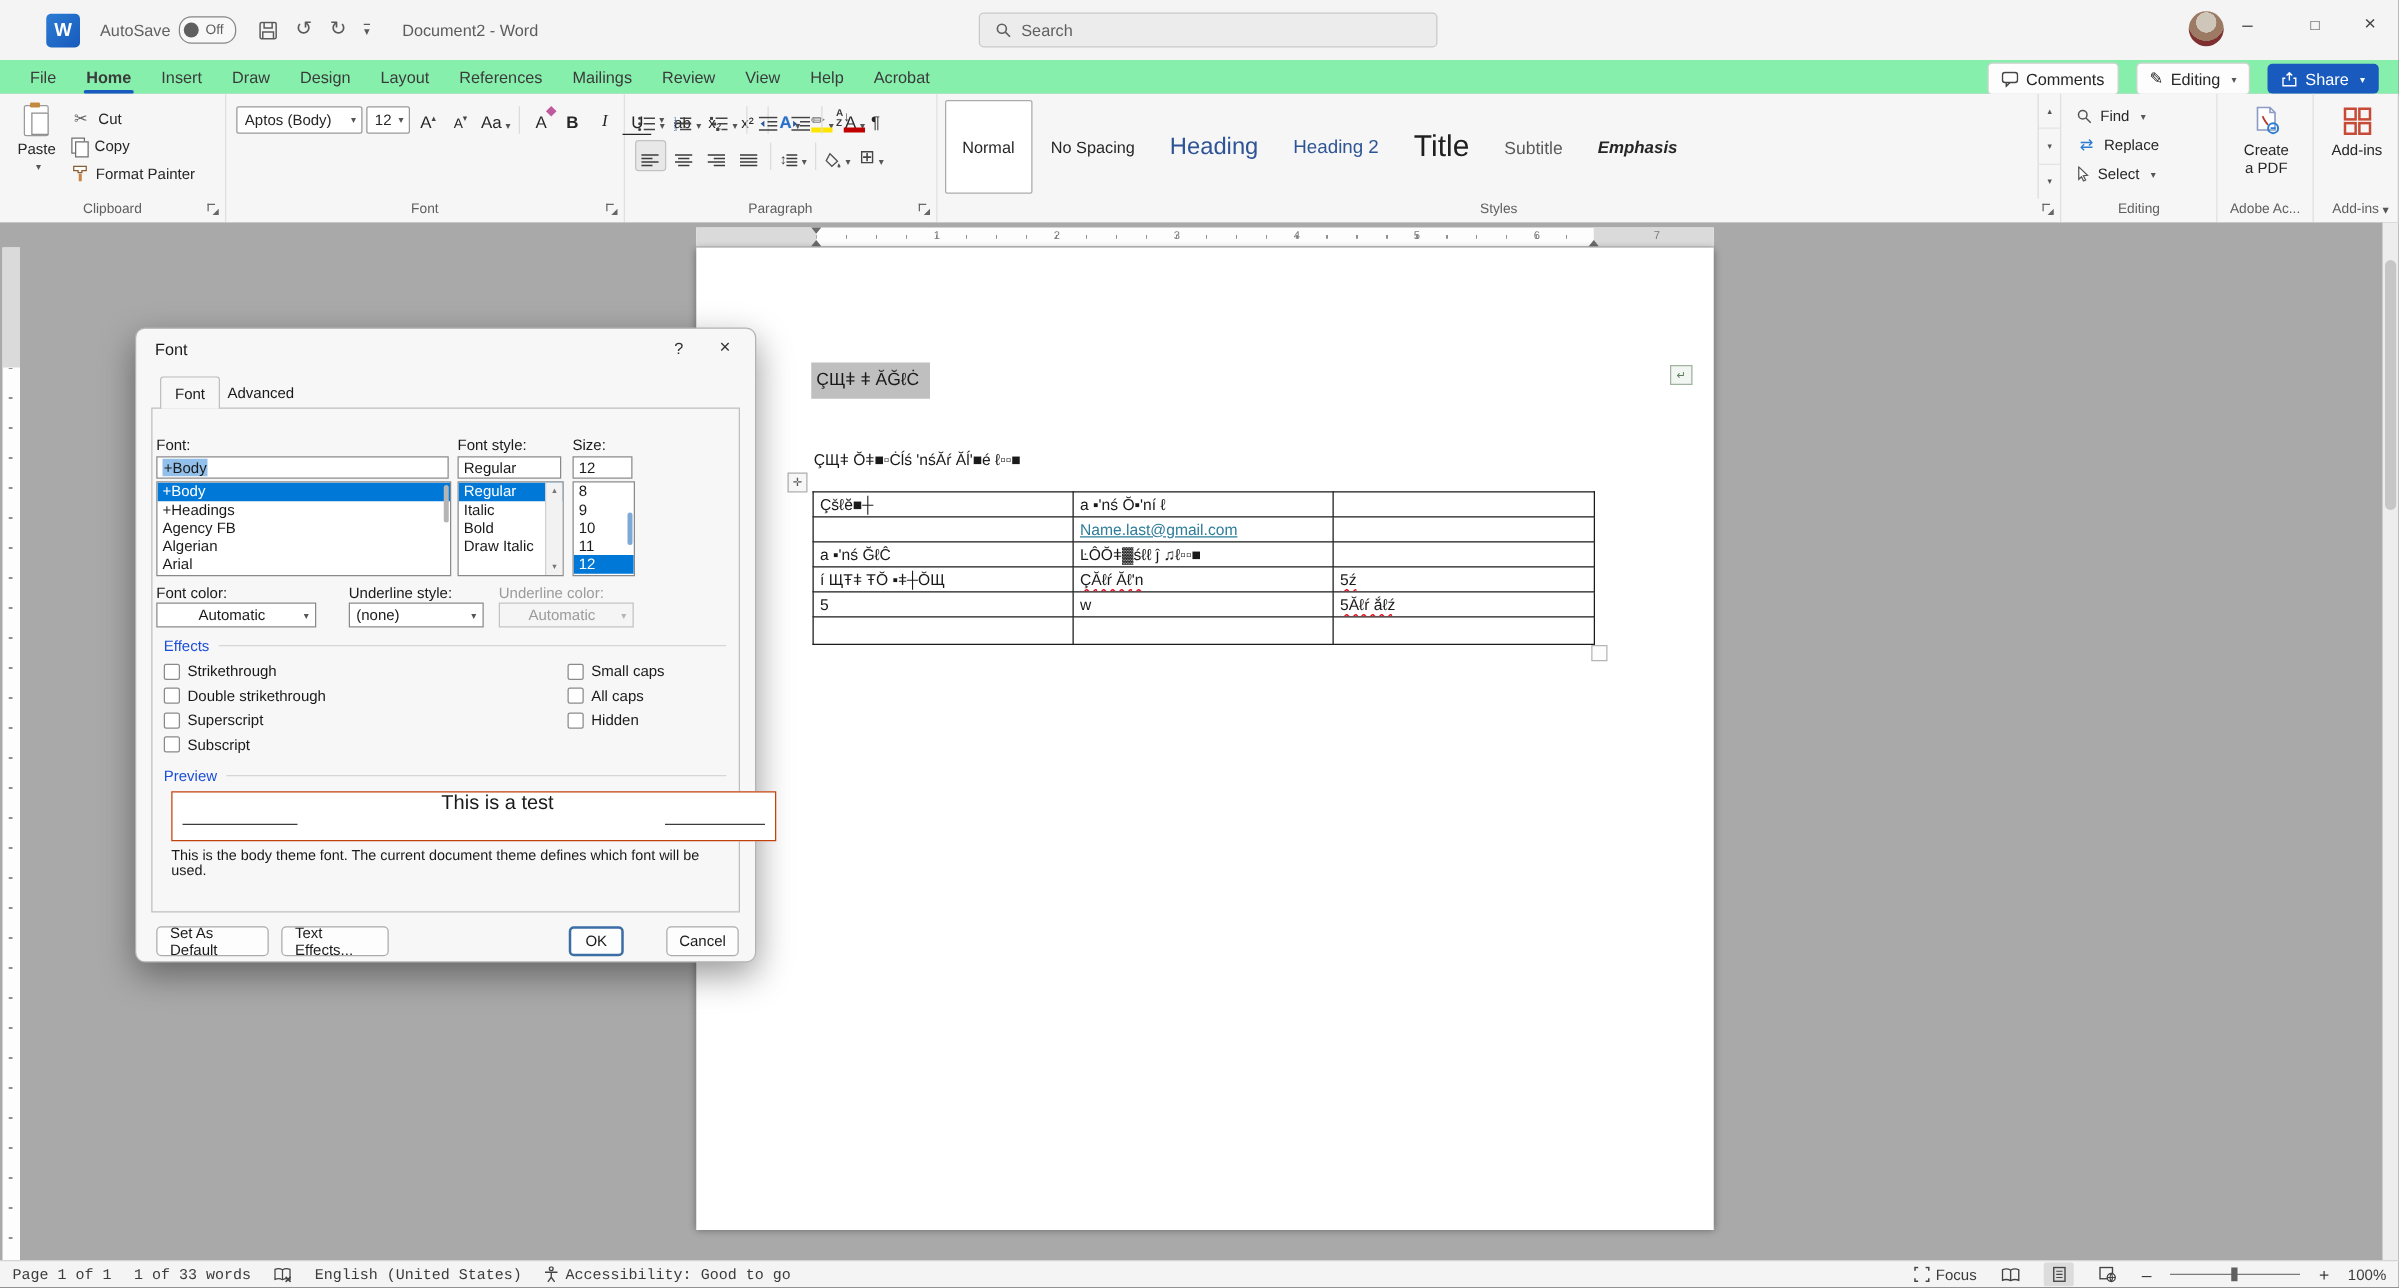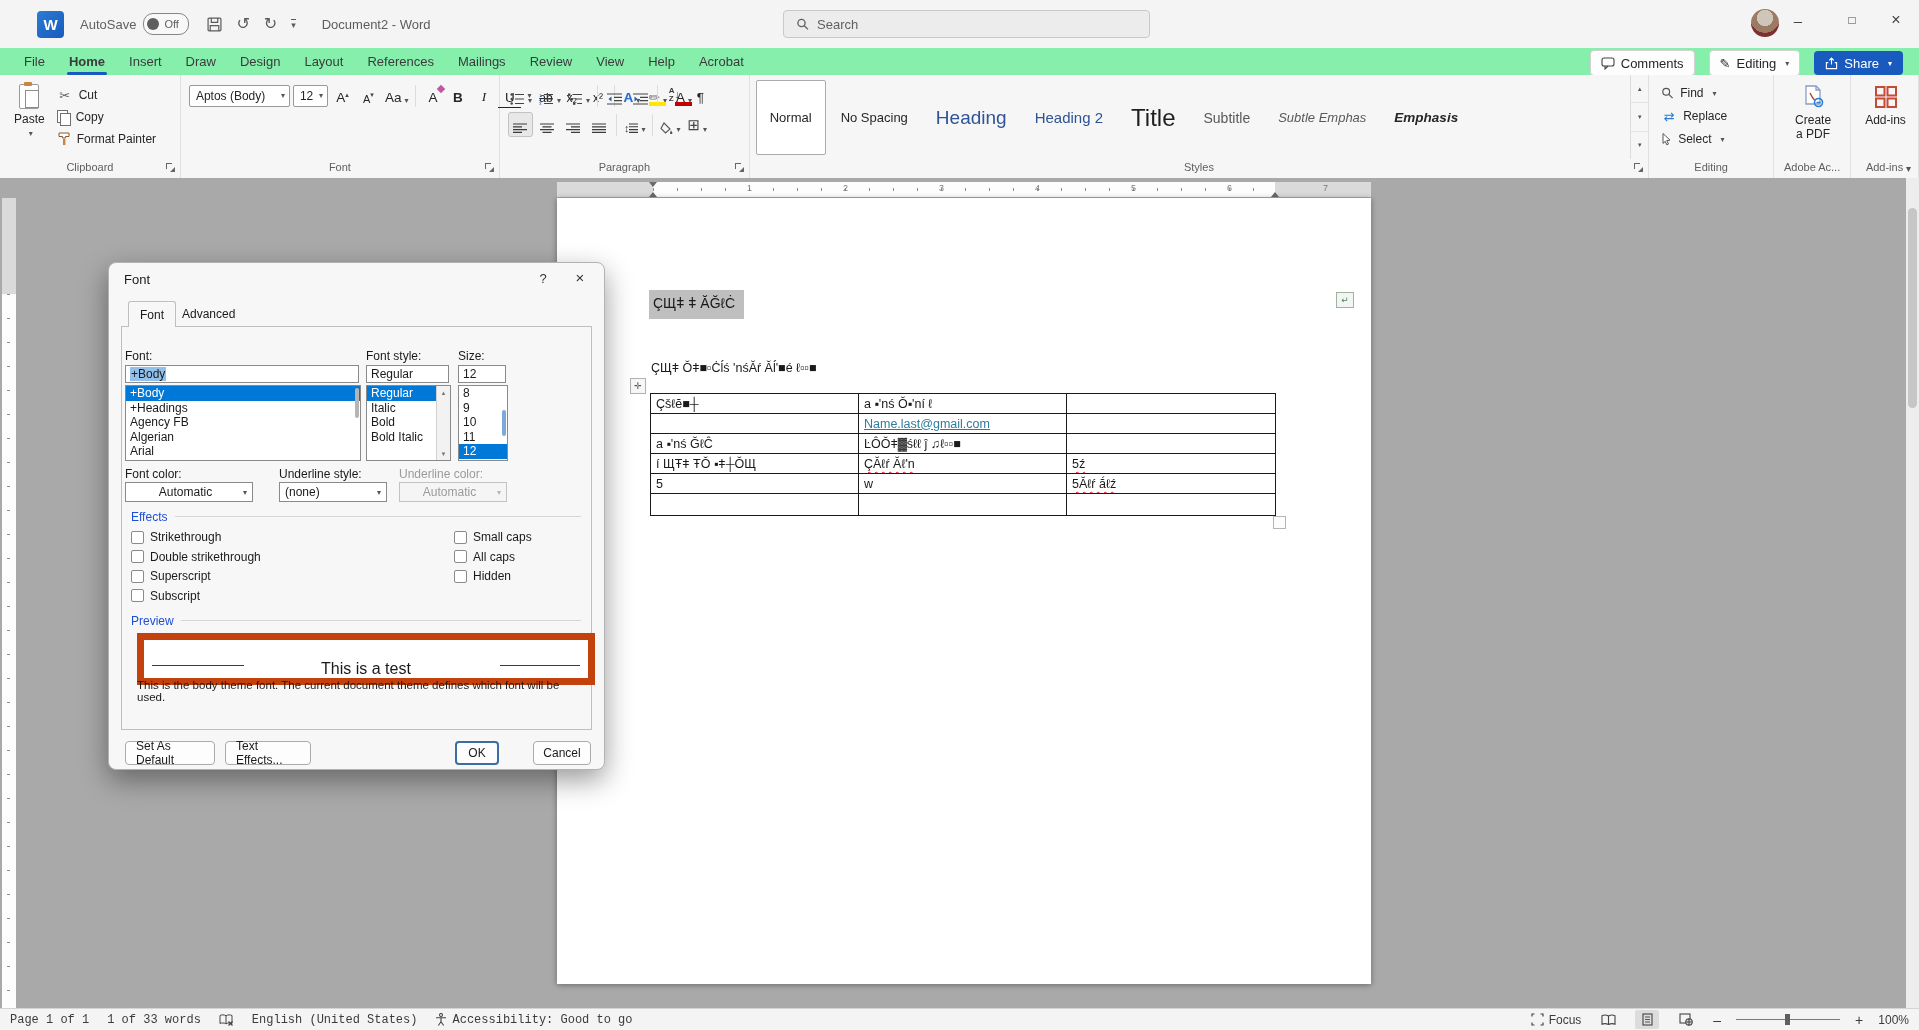--- a/index.html
+++ b/index.html
@@ -147,22 +147,22 @@
          box-sizing:border-box;font-size:12px;padding:0 5px;}
   .ddrop .val{flex:1;text-align:center;}
   .ddrop .val.left{text-align:left;}
   .ddrop .dd{font-size:8px;color:#555;}
   .ddrop.dis{border-color:#c3c3c3;background:#f5f5f5;color:#9b9b9b;}
   .ddrop.dis .dd{color:#b5b5b5;}
   .sect{position:absolute;font-size:12px;color:#1d4ed8;}
   .sline{position:absolute;height:1px;background:#d6d6d6;}
   .chkrow{display:flex;align-items:center;gap:6px;height:14px;margin-bottom:5.5px;font-size:12px;}
   .chk{width:13px;height:13px;border:1px solid #8a8a8a;border-radius:2px;background:#fff;box-sizing:border-box;}
-  .pvbox{position:absolute;left:28px;top:370px;width:444px;height:38px;border:7px solid #c2410c;background:#fff;
-         display:flex;align-items:flex-end;justify-content:center;font-size:16px;color:#1a1a1a;}
+  .pvbox{position:absolute;left:28px;top:370px;width:444px;height:38px;border:1px solid #c2410c;background:#fff;
+         display:flex;align-items:flex-start;justify-content:center;font-size:16px;color:#1a1a1a;padding-left:38px;}
   .pvbox::before{content:"";position:absolute;left:8px;bottom:12px;width:92px;height:1px;background:#3c3c3c;}
   .pvbox::after{content:"";position:absol ute;}
   .pvline-r{position:absolute;right:8px;bottom:12px;width:80px;height:1px;background:#3c3c3c;}
   .pvnote{position:absolute;left:28px;top:416px;width:440px;font-size:11.5px;color:#1a1a1a;}
   .dbtn{position:absolute;top:478px;height:24px;border:1px solid #ababab;background:#fdfdfd;border-radius:4px;
         display:flex;align-items:center;justify-content:center;font-size:12px;box-sizing:border-box;padding:0 10px;}
   .dbtn.ok{border:2px solid #3a6ea5;}
 
   
   .statusbar{position:absolute;left:0;right:0;bottom:0;height:21px;background:#f4f4f4;border-top:1px solid #d4d4d4;
@@ -445,21 +445,20 @@
 
     <div class="rgroup" style="width:900px;">
       <div style="flex:1;display:flex;">
         <div class="gallery">
           <div class="gitem sel st-normal">Normal</div>
           <div class="gitem st-nospace">No Spacing</div>
           <div class="gitem st-h1">Heading</div>
           <div class="gitem st-h2">Heading 2</div>
           <div class="gitem st-title">Title</div>
           <div class="gitem st-sub">Subtitle</div>
-          <div class="gitem st-subem">Subtle Emphas</div>
           <div class="gitem st-em">Emphasis</div>
         </div>
         <div class="gscroll">
           <span>▴</span>
           <span>▾</span>
           <span style="border-bottom:none;">▾</span>
         </div>
       </div>
       <div class="glabel">Styles</div>
       <span class="launcher"></span>
@@ -632,21 +631,21 @@
       <div class="ditem">Agency FB</div>
       <div class="ditem">Algerian</div>
       <div class="ditem">Arial</div>
       <span class="lscroll" style="height:30px;"></span>
     </div>
 
     <div class="dlist" style="left:257px;top:122px;width:83px;height:74px;">
       <div class="ditem sel">Regular</div>
       <div class="ditem">Italic</div>
       <div class="ditem">Bold</div>
-      <div class="ditem">Bold Italic</div>
+      <div class="ditem">Draw Italic</div>
       <div class="arrcol">
         <span>▲</span>
         <span>▼</span>
       </div>
     </div>
 
     <div class="dlist" style="left:349px;top:122px;width:48px;height:74px;">
       <div class="ditem">8</div>
       <div class="ditem">9</div>
       <div class="ditem">10</div>

